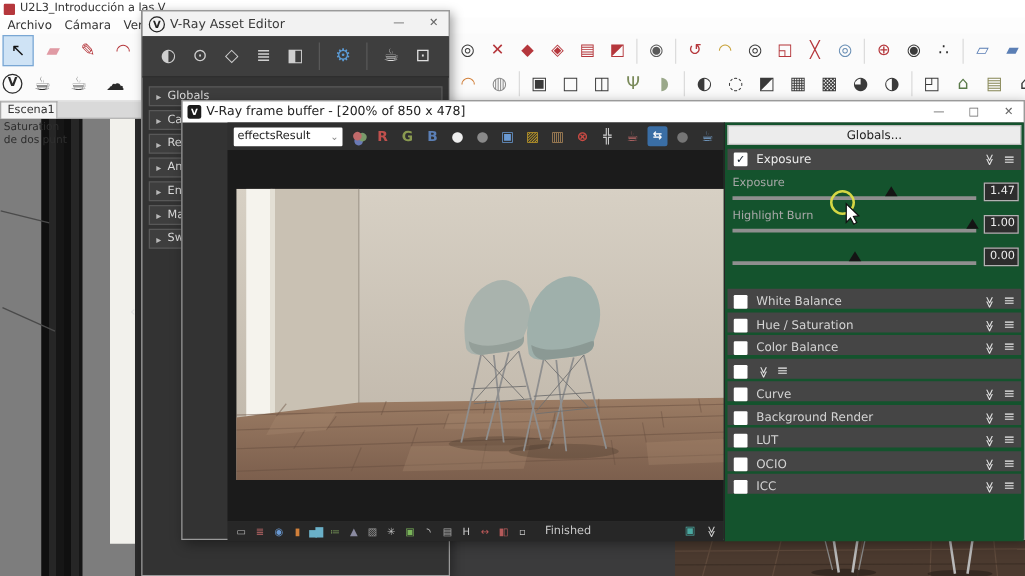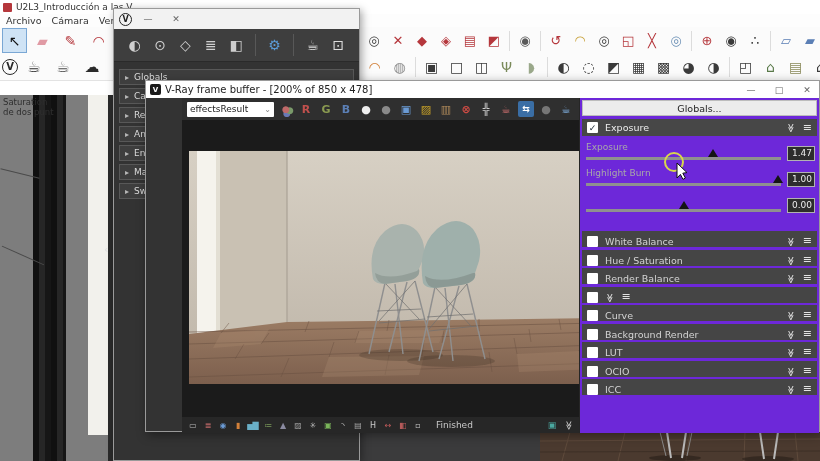--- a/index.html
+++ b/index.html
@@ -73,21 +73,21 @@
   .rgbdots { text-shadow:4px 1px 0 #7a9a6a, 1px 4px 0 #6a7ab5; font-size:9px !important; }
   .boxbg { background:#3a6ea5; border-radius:2px; font-size:9px !important; }
   .fb-canvas { height:297px; background:#1b1b1b; position:relative; }
   .render-image { position:absolute; left:7px; top:31px; width:410px; height:233px; }
   .fb-status { height:16px; background:#272727; display:flex; align-items:center; gap:2px; padding:0 4px; position:relative; }
   .fb-status .ic { display:inline-flex; align-items:center; justify-content:center; width:13px; height:12px; font-size:8px; letter-spacing:-1px; }
   .status-text { font-size:9px; color:#c9c9c9; margin-left:10px; }
   .status-right { position:absolute; right:4px; top:0; height:16px; display:flex; align-items:center; gap:4px; }
   .status-right .ic { width:13px; height:12px; font-size:9px; display:inline-flex; align-items:center; justify-content:center; }
 
-  .fb-right { width:242px; background:#6d28d9; border-left:1px solid #262626; position:relative; }
+  .fb-right { width:242px; background:#14532d; border-left:1px solid #262626; position:relative; }
   .globals-btn { margin:2px 2px 3px 2px; height:16px; background:#ececec; border:1px solid #bcbcbc; color:#222; font-size:9.5px; display:flex; align-items:center; justify-content:center; }
   .exp-header { height:17px; background:#474747; margin:0 2px 3px 2px; display:flex; align-items:center; gap:7px; padding:0 5px; }
   .cb { width:11px; height:11px; background:#fff; border-radius:1px; display:inline-flex; align-items:center; justify-content:center; font-size:9px; color:#16222e; flex:0 0 auto; }
   .exp-label { flex:1; color:#ececec; font-size:9.5px; }
   .chev { color:#e2e2e2; font-size:9px; display:inline-block; transform:rotate(90deg); }
   .hmenu { color:#e2e2e2; font-size:11px; }
   .sliders { padding:2px 4px 4px 6px; }
   .slider-block { position:relative; height:26px; }
   .slider-label { font-size:9px; color:#a9a9a9; padding-top:1px; }
   .slider-track { position:absolute; left:0; top:16px; width:calc(100% - 34px); height:3px; background:#8f8f8f; }
@@ -168,20 +168,23 @@
         <span class="ic" style="color: rgb(58, 58, 58);">▦</span>
         <span class="ic" style="color: rgb(58, 58, 58);">▩</span>
         <span class="ic" style="color: rgb(58, 58, 58);">◕</span>
         <span class="ic" style="color: rgb(58, 58, 58);">◑</span>
         <span class="vsep"></span>
         <span class="ic" style="color: rgb(58, 58, 58);">◰</span>
         <span class="ic" style="color: rgb(90, 122, 74);">⌂</span>
         <span class="ic" style="color: rgb(138, 138, 90);">▤</span>
         <span class="ic" style="color: rgb(58, 58, 58);">⌂</span>
       </div>
+  </div>
+  <div class="su-scenebar">
+    <div class="scene-tab">Escena1</div>
   </div>
   <div class="su-viewport">
     <div class="vp-dark-col"></div>
     <div class="vp-white-col"></div>
     <div class="vp-line1"></div>
     <div class="vp-line2"></div>
 
     <div class="vp-edge"></div>
     <div class="vp-label">
       <div>Saturation</div>
@@ -216,20 +219,21 @@
       <g stroke="#8a8a8a" stroke-width="1">
         <line x1="120" y1="0" x2="126" y2="24"></line>
           <line x1="152" y1="0" x2="147" y2="24"></line>
       </g>
     </svg>
   </div>
 
   <div class="asset-editor">
     <div class="ae-titlebar">
       <span class="ae-logo">V</span>
+      <span class="ae-title">V-Ray Asset Editor</span>
       <span class="wbtn">—</span>
       <span class="wbtn">✕</span>
     </div>
     <div class="ae-toolbar" id="ae-toolbar">
         <span class="ic" style="color: rgb(207, 207, 207);">◐</span>
         <span class="ic" style="color: rgb(207, 207, 207);">⊙</span>
         <span class="ic" style="color: rgb(207, 207, 207);">◇</span>
         <span class="ic" style="color: rgb(207, 207, 207);">≣</span>
         <span class="ic" style="color: rgb(207, 207, 207);">◧</span>
         <span class="vsep"></span>
@@ -454,21 +458,21 @@
               <span class="hmenu">≡</span>
             </div>
             <div class="fx-row">
               <span class="cb"></span>
               <span class="fx-label">Hue / Saturation</span>
               <span class="chev">≫</span>
               <span class="hmenu">≡</span>
             </div>
             <div class="fx-row">
               <span class="cb"></span>
-              <span class="fx-label">Render Balance</span>
+              <span class="fx-label">Color Balance</span>
               <span class="chev">≫</span>
               <span class="hmenu">≡</span>
             </div>
             <div class="fx-row">
               <span class="cb"></span>
               <span class="chev">≫</span>
               <span class="hmenu">≡</span>
             </div>
             <div class="fx-row">
               <span class="cb"></span>

